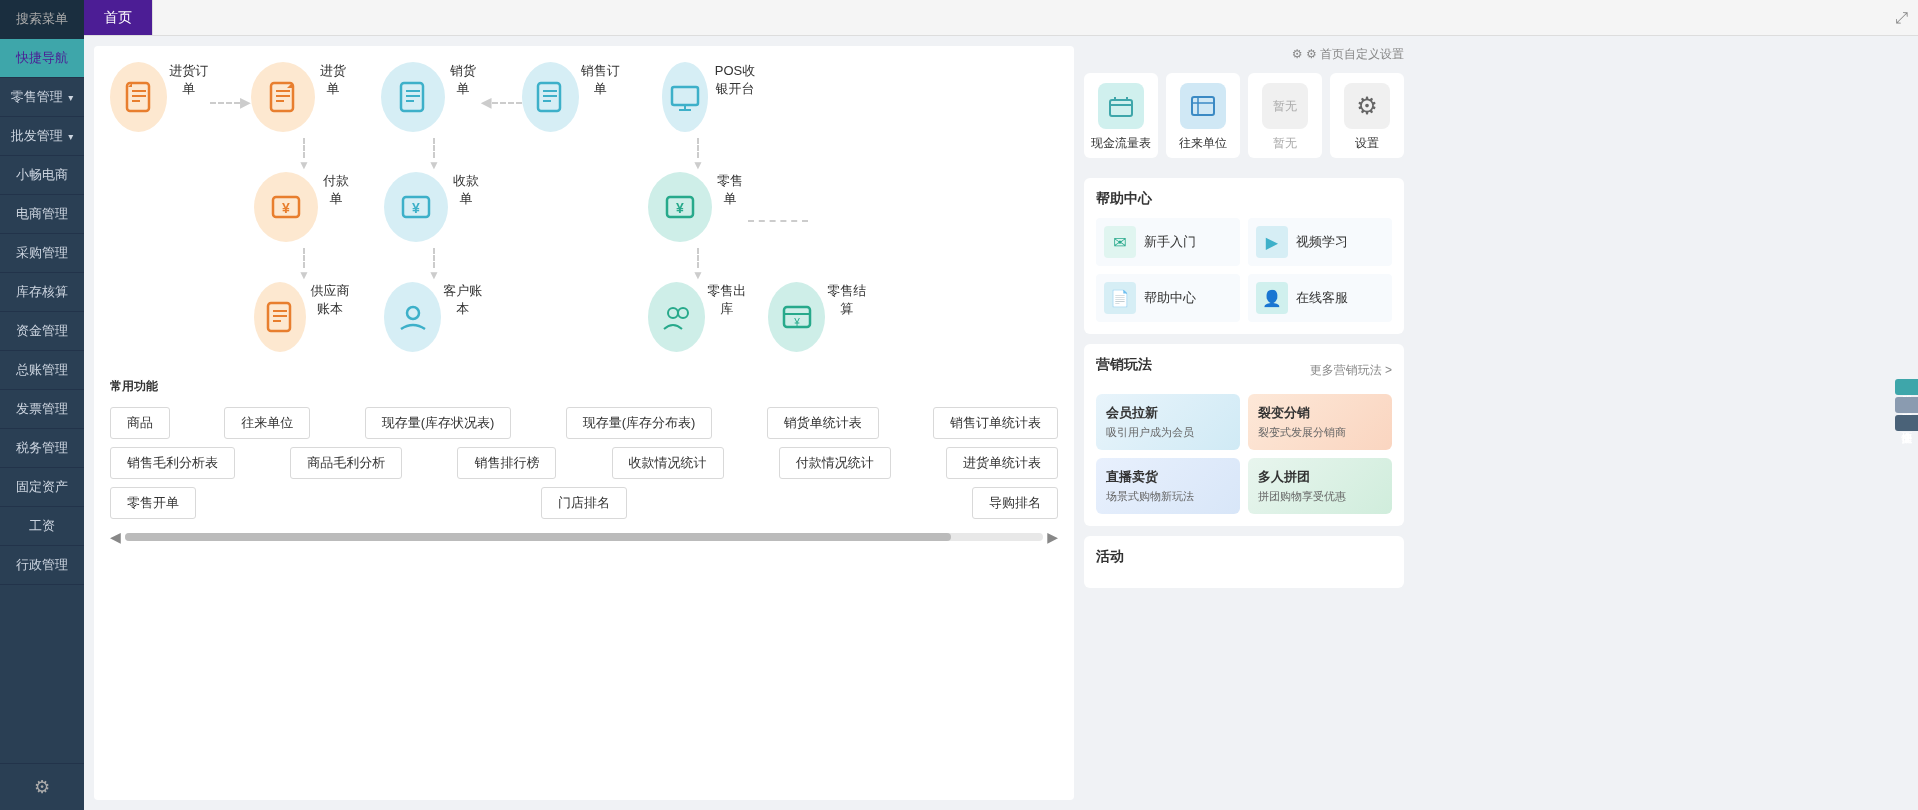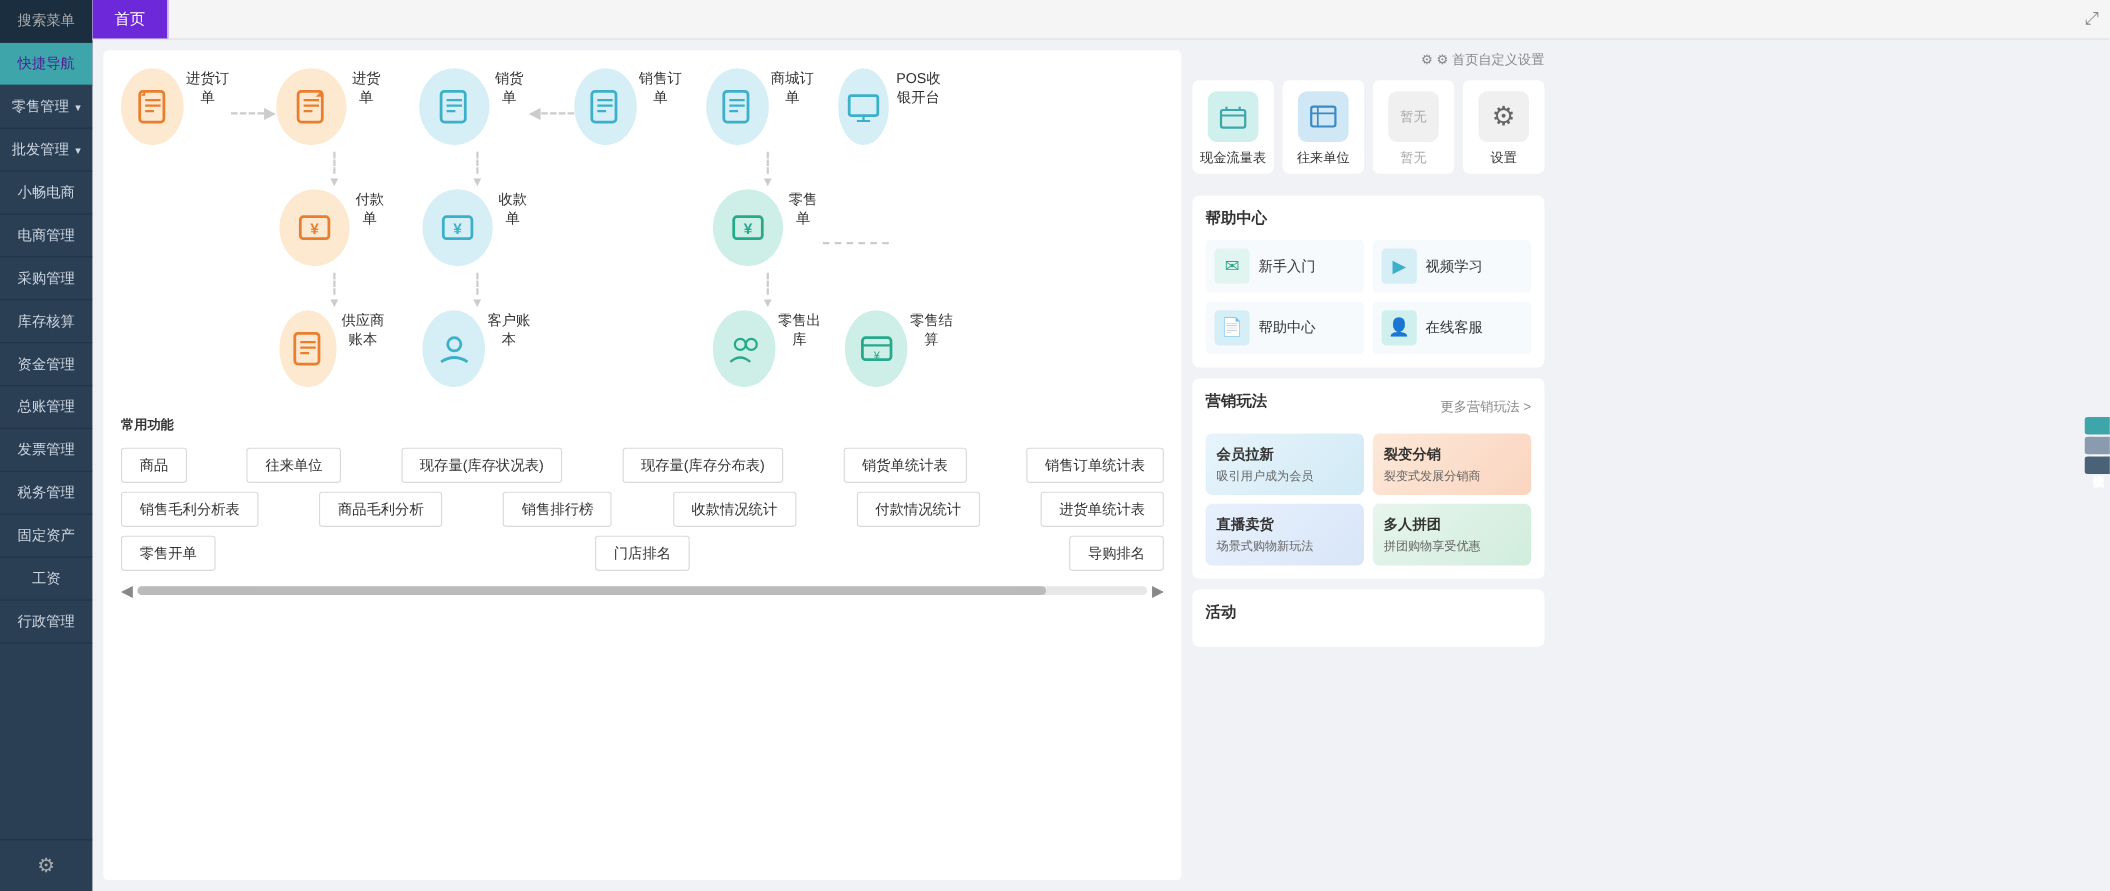--- a/index.html
+++ b/index.html
@@ -71,21 +71,21 @@
     .tab-item {
       padding: 0 20px;
       height: 100%;
       display: flex;
       align-items: center;
       cursor: pointer;
       font-size: 14px;
       border-right: 1px solid #ddd;
     }
     .tab-item.active {
-      background: #6d28d9;
+      background: #4c1d95;
       color: #fff;
     }
     .tab-spacer { flex: 1; }
     .tab-expand {
       padding: 0 10px;
       font-size: 16px;
       color: #888;
       cursor: pointer;
     }
 
@@ -477,33 +477,20 @@
                     <line x1="11" y1="17" x2="25" y2="17" stroke="#3db0c9" stroke-width="2"></line>
                     <line x1="11" y1="22" x2="19" y2="22" stroke="#3db0c9" stroke-width="2"></line>
                   </svg>
               </div>
               <div class="flow-label">销售订单</div>
             </div>
           </div>
 
           <div style="width:20px;padding-bottom:26px;"></div>
 
-          <div class="flow-col">
-            <div class="flow-node">
-              <div class="flow-circle blue">
-                <svg width="36" height="36" viewBox="0 0 36 36">
-                    <rect x="6" y="4" width="22" height="28" rx="3" fill="none" stroke="#3db0c9" stroke-width="2.5"></rect>
-                    <line x1="11" y1="12" x2="25" y2="12" stroke="#3db0c9" stroke-width="2"></line>
-                    <line x1="11" y1="17" x2="25" y2="17" stroke="#3db0c9" stroke-width="2"></line>
-                    <line x1="11" y1="22" x2="19" y2="22" stroke="#3db0c9" stroke-width="2"></line>
-                  </svg>
-              </div>
-              <div class="flow-label">商城订单</div>
-            </div>
-          </div>
 
           <div style="width:20px;padding-bottom:26px;"></div>
 
           <div class="flow-col">
             <div class="flow-node">
               <div class="flow-circle blue">
                 <svg width="36" height="36" viewBox="0 0 36 36">
                     <rect x="5" y="8" width="26" height="18" rx="2" fill="none" stroke="#3db0c9" stroke-width="2.5"></rect>
                     <line x1="18" y1="26" x2="18" y2="31" stroke="#3db0c9" stroke-width="2"></line>
                     <line x1="12" y1="31" x2="24" y2="31" stroke="#3db0c9" stroke-width="2"></line>

